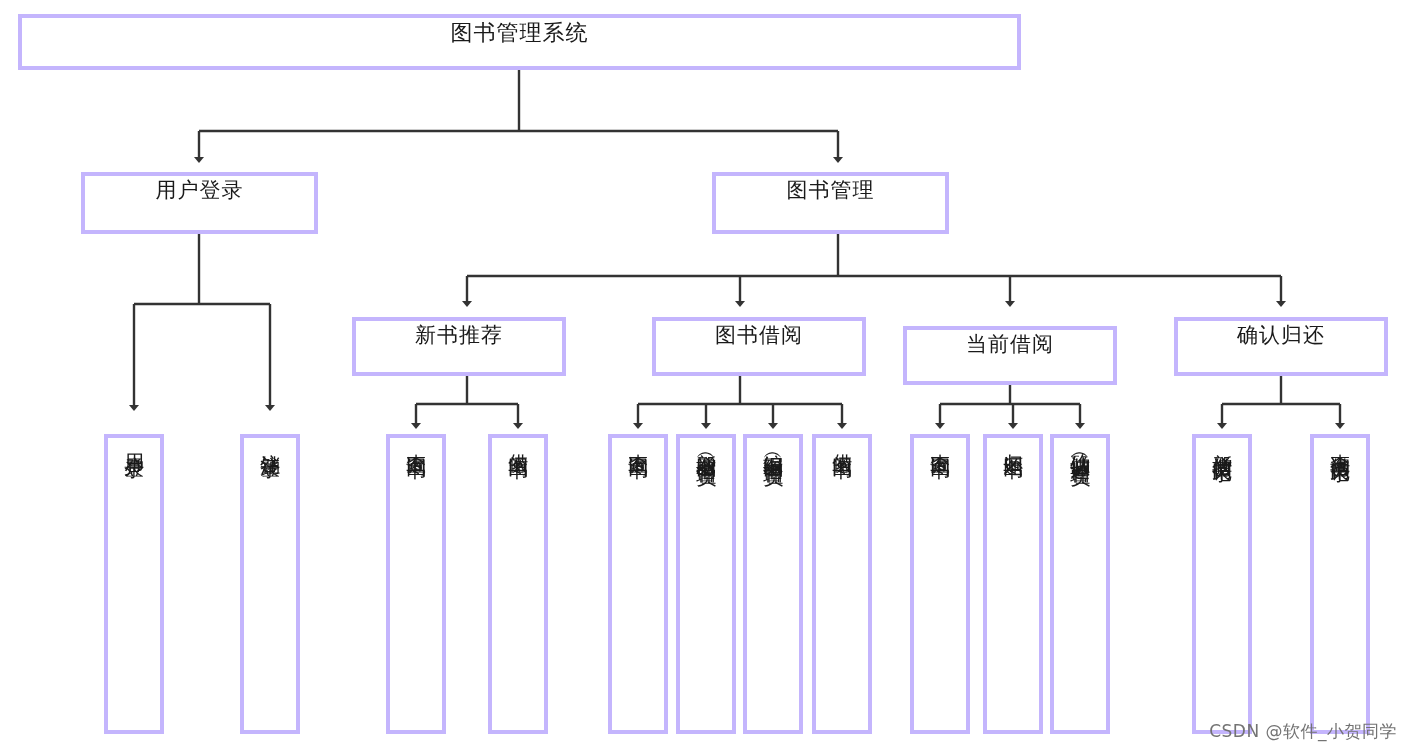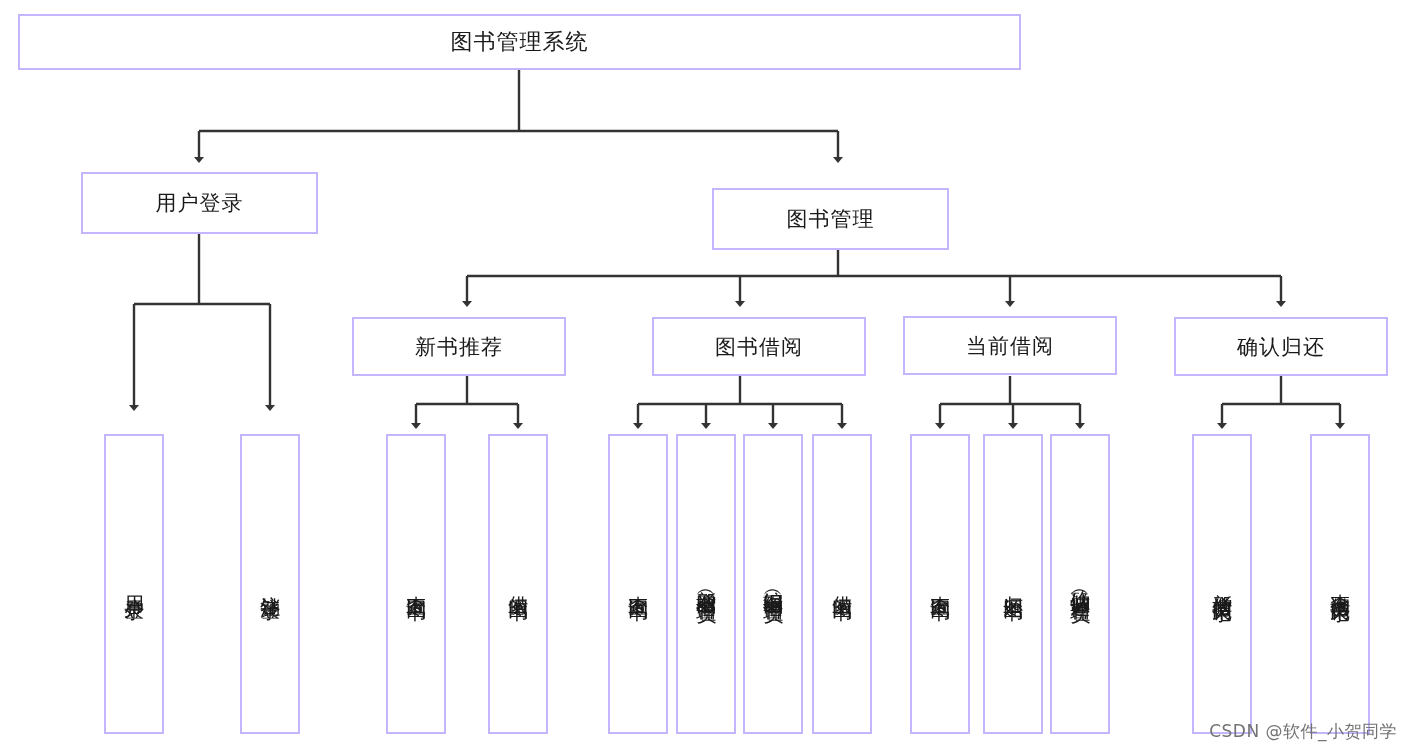--- a/index.html
+++ b/index.html
@@ -12,24 +12,23 @@
     position: relative;
     width: 1405px;
     height: 747px;
     background: #ffffff;
     font-family: "DejaVu Sans", "Liberation Sans", sans-serif;
     overflow: hidden;
   }
   .node {
     position: absolute;
     box-sizing: border-box;
-    border: 2px solid #c4b5fd;
+    border: 4px solid #c4b5fd;
     background: #ffffff;
     display: flex;
-    align-items: center;
     justify-content: center;
     color: #1a1a1a;
   }
   .node.horiz {
     font-size: 21px;
     letter-spacing: 1px;
   }
   .node.vert {
     font-size: 20px;
     letter-spacing: 1px;
@@ -119,33 +118,33 @@
   </svg>
 
   <div class="node horiz root" style="left:18px; top:14px; width:1003px; height:56px;">
     <span>图书管理系统</span>
   </div>
 
   <div class="node horiz" style="left:81px; top:172px; width:237px; height:62px;">
     <span>用户登录</span>
   </div>
 
-  <div class="node horiz" style="left:712px; top:172px; width:237px; height:62px;margin-top:16px;">
+  <div class="node horiz" style="left:712px; top:172px; width:237px; height:62px;">
     <span>图书管理</span>
   </div>
 
   <div class="node horiz" style="left:352px; top:317px; width:214px; height:59px;">
     <span>新书推荐</span>
   </div>
 
   <div class="node horiz" style="left:652px; top:317px; width:214px; height:59px;">
     <span>图书借阅</span>
   </div>
 
-  <div class="node horiz" style="left:903px; top:316px; width:214px; height:59px;">
+  <div class="node horiz" style="left:903px; top:326px; width:214px; height:59px;">
     <span>当前借阅</span>
   </div>
 
   <div class="node horiz" style="left:1174px; top:317px; width:214px; height:59px;">
     <span>确认归还</span>
   </div>
 
   <div class="node vert" style="left:104px; top:434px; width:60px; height:300px;">
     <span class="vtext">用户登录</span>
   </div>

